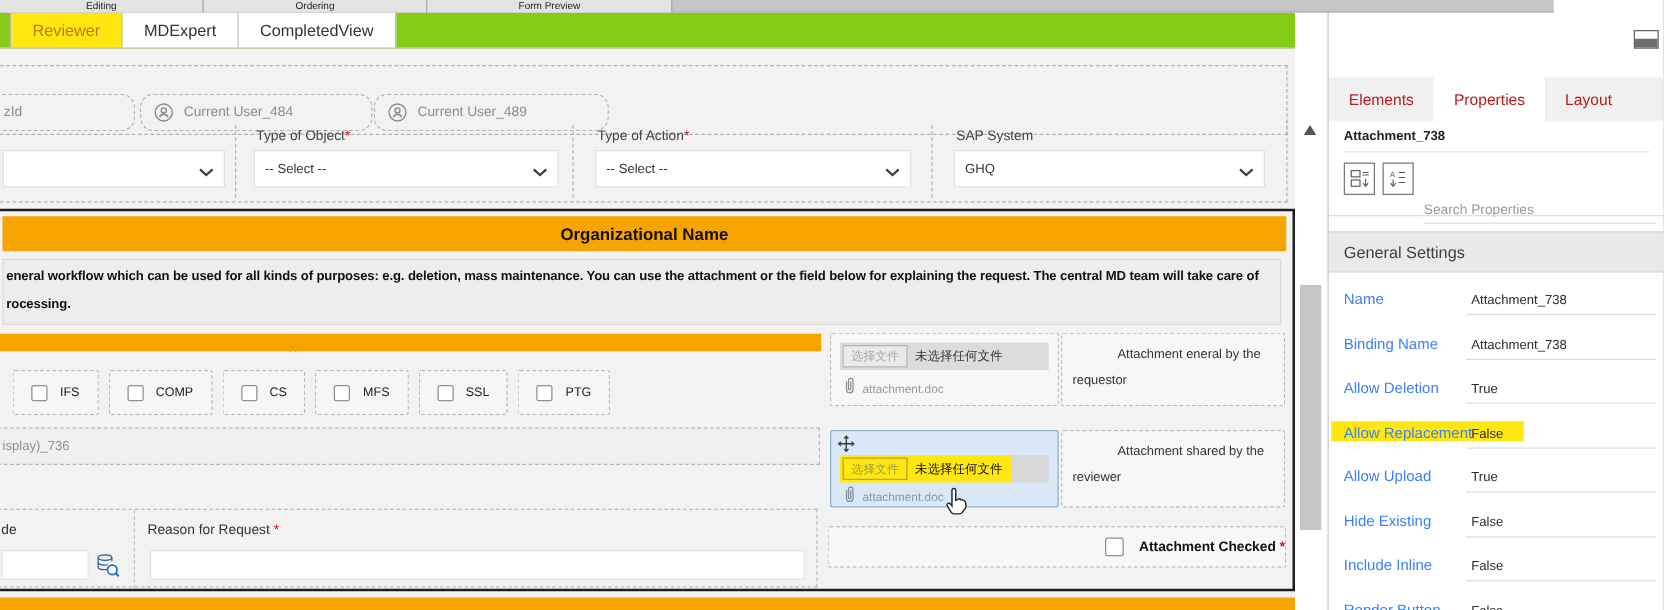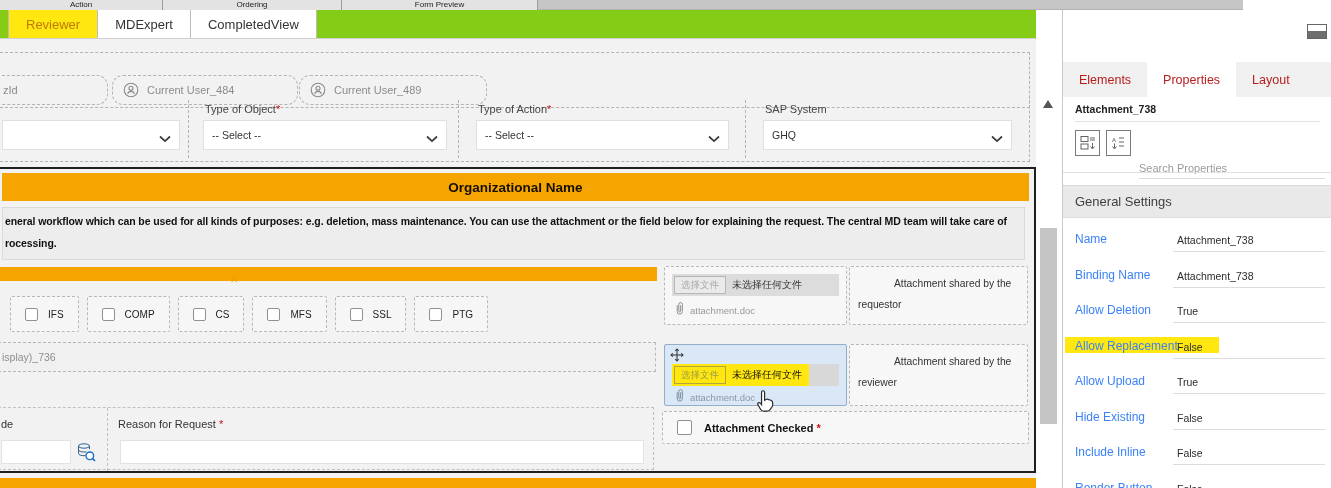--- a/index.html
+++ b/index.html
@@ -93,21 +93,21 @@
   .db-icon{position:absolute;left:78px;top:34px;}
   .bl-div{position:absolute;left:109px;top:0;height:63px;border-left:1px dashed #c0c0c0;}
 
   
   .attbox{position:absolute;border:1px dashed #b8b8b8;border-radius:2px;background:#f7f7f7;}
   .attA{left:666px;top:97px;width:183px;height:59px;}
   .attA2{left:851px;top:97px;width:179px;height:59px;}
   .attB{left:666px;top:175px;width:183px;height:62px;background:var(--selection_blue);
     border:1px solid #93aec9;}
   .attB2{left:851px;top:175px;width:179px;height:62px;}
-  .attChecked{left:664px;top:242px;width:367px;height:33px;display:flex;align-items:center;padding-left:14px;}
+  .attChecked{left:664px;top:252px;width:367px;height:33px;display:flex;align-items:center;padding-left:2px;justify-content:flex-end;}
   .attChecked .checkbox{width:15px;height:15px;}
   .attChecked .cklab{font-size:11px;font-weight:bold;color:#111;margin-left:12px;}
 
   .file-strip{position:absolute;left:7px;top:7px;width:167px;height:22px;background:#dcdcdc;
     display:flex;align-items:center;}
   .attB .file-strip{top:19px;background:linear-gradient(90deg,var(--highlight_yellow) 0 137px,#d8d8d8 137px 100%);}
   .choose-btn{height:18px;margin-left:2px;padding:0 6px;display:flex;align-items:center;
     background:#eaeaea;border:1px solid #b5b5b5;font-size:9.5px;color:#a8a8a8;white-space:nowrap;}
   .attB .choose-btn{background:transparent;border:1px solid #b3a53a;color:#9b9b45;}
   .nofile{font-size:10px;color:#333;margin-left:6px;white-space:nowrap;}
@@ -313,21 +313,21 @@
       <div class="file-row">
         <span>
           <svg width="12" height="15" viewBox="0 0 12 15">
               <path d="M3.2 4.2 v6.3 a2.6 2.6 0 0 0 5.2 0 V3.4 a1.8 1.8 0 0 0 -3.6 0 v6.6 a.9 .9 0 0 0 1.8 0 V4.2" fill="none" stroke="#8f8f8f" stroke-width="1"></path>
             </svg>
         </span>
         <span class="fname">attachment.doc</span>
       </div>
     </div>
     <div class="attbox attA2">
-      <div class="share-label">Attachment shared by the requestor</div>
+      <div class="share-label">Attachment eneral by the requestor</div>
     </div>
 
     <div class="attbox attB">
       <span class="move-ic">
         <svg width="14" height="14" viewBox="0 0 14 14">
             <g stroke="#3c3c3c" stroke-width="1.1" fill="none">
               <line x1="7" y1="1" x2="7" y2="13"></line>
               <line x1="1" y1="7" x2="13" y2="7"></line>
               <path d="M5.3 2.8 L7 1 L8.7 2.8 M5.3 11.2 L7 13 L8.7 11.2 M2.8 5.3 L1 7 L2.8 8.7 M11.2 5.3 L13 7 L11.2 8.7"></path>
             </g>
@@ -445,18 +445,18 @@
         </div>
         <div class="prow">
           <span class="plab">Render Button</span>
           <span class="pval">False</span>
 
         </div>
     </div>
   </div>
 
   <div class="top-strip">
-    <div class="tstab">Action</div>
+    <div class="tstab">Editing</div>
       <div class="tstab">Ordering</div>
       <div class="tstab">Form Preview</div>
   </div>
 
 </div>
 
 </body></html>

